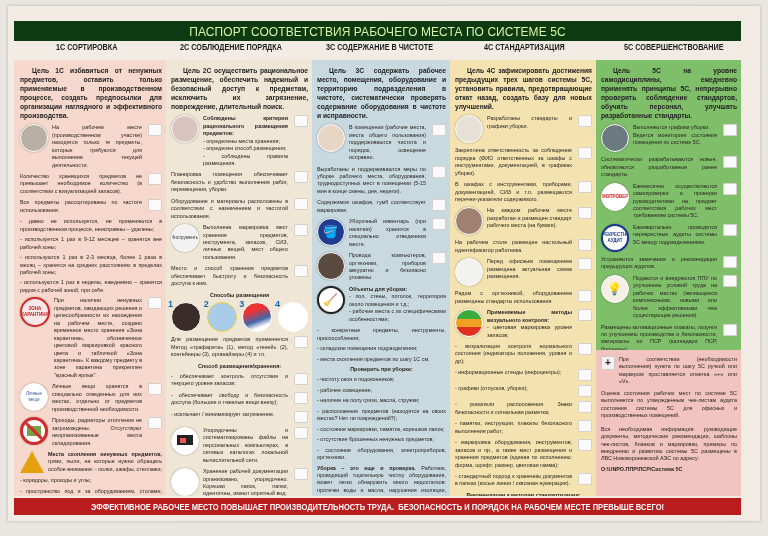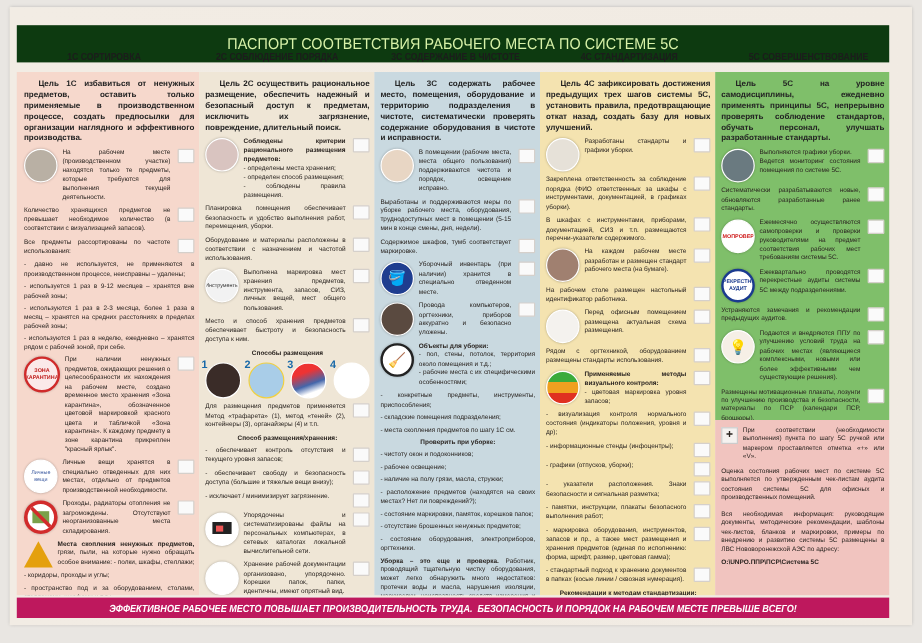--- a/index.html
+++ b/index.html
@@ -8,21 +8,21 @@
     background: #e9e6e2;
     font-family: "Liberation Sans", sans-serif;
     position: relative;
   }
   .poster {
     position: absolute; left: 8px; top: 6px; width: 752px; height: 515px;
     background: linear-gradient(90deg,#f2ece4 0%, #f1ebe3 100%);
     box-shadow: 0 0 3px rgba(0,0,0,.25);
   }
   .title-bar {
-    position: absolute; left: 14px; top: 21px; width: 727px; height: 31px;
+    position: absolute; left: 14px; top: 21px; width: 727px; height: 20px;
     background: #0d3a10;
     display: flex; align-items: center; justify-content: center;
   }
   .title-bar span {
     color: #d8f2a8; font-family: "Liberation Sans Narrow","Liberation Sans", sans-serif;
     font-size: 13px; font-weight: 400; letter-spacing: 0.1px; transform: scaleX(.92);
     white-space: nowrap;
   }
   .col-headers { position: absolute; top: 42px; left: 14px; width: 727px; height: 14px; }
   .col-head {
@@ -44,21 +44,21 @@
     border-radius: 1px; margin-left: 2px;
   }
   .col1 { left: 14px; width: 152px; background: #f6d8cc; padding: 6px 4px 4px 6px; }
   .col2 { left: 166px; width: 146px; background: #efe6d6; padding: 6px 4px 4px 5px; }
   .col3 { left: 312px; width: 138px; background: #c9d9e0; padding: 6px 4px 4px 5px; }
   .col4 { left: 450px; width: 146px; background: #f4e3b0; padding: 6px 4px 4px 5px; }
   .col5top { left: 596px; width: 145px; height: 290px; background: #7fbf6a; padding: 6px 4px 4px 5px; }
   .col5bot { left: 596px; top: 350px; width: 145px; height: 146px; background: #f1c4bf; padding: 6px 4px 4px 5px; }
   .footer-bar {
     position: absolute; left: 14px; top: 498px; width: 727px; height: 17px;
-    background: #be185d; display: flex; align-items: center; justify-content: center; font-style: italic;
+    background: #b91c1c; display: flex; align-items: center; justify-content: center;
   }
   .footer-bar span { color: #fff; font-size: 8.6px; white-space: nowrap; transform: scaleX(.88); }
   .footer-bar .a { font-weight: 700; }
   .methods { display: flex; gap: 3px; justify-content: space-between; margin: 3px 0 4px; }
   .method { position: relative; width: 30px; height: 30px; border-radius: 50%; border: 1.5px solid #fff; }
   .method .num { position: absolute; left: -4px; top: -5px; color: #1768a8; font-size: 9px; font-weight: 700; }
   .warn-tri { width: 0; height: 0; border-left: 12px solid transparent; border-right: 12px solid transparent; border-bottom: 22px solid #e4a00e; position: relative; flex: 0 0 auto; }
   .plus-box { width: 14px; height: 14px; background: #f5f2f0; border: 1px solid #ccc; display:flex;align-items:center;justify-content:center; font-size: 10px; font-weight:700; }
 </style>
 </head>

